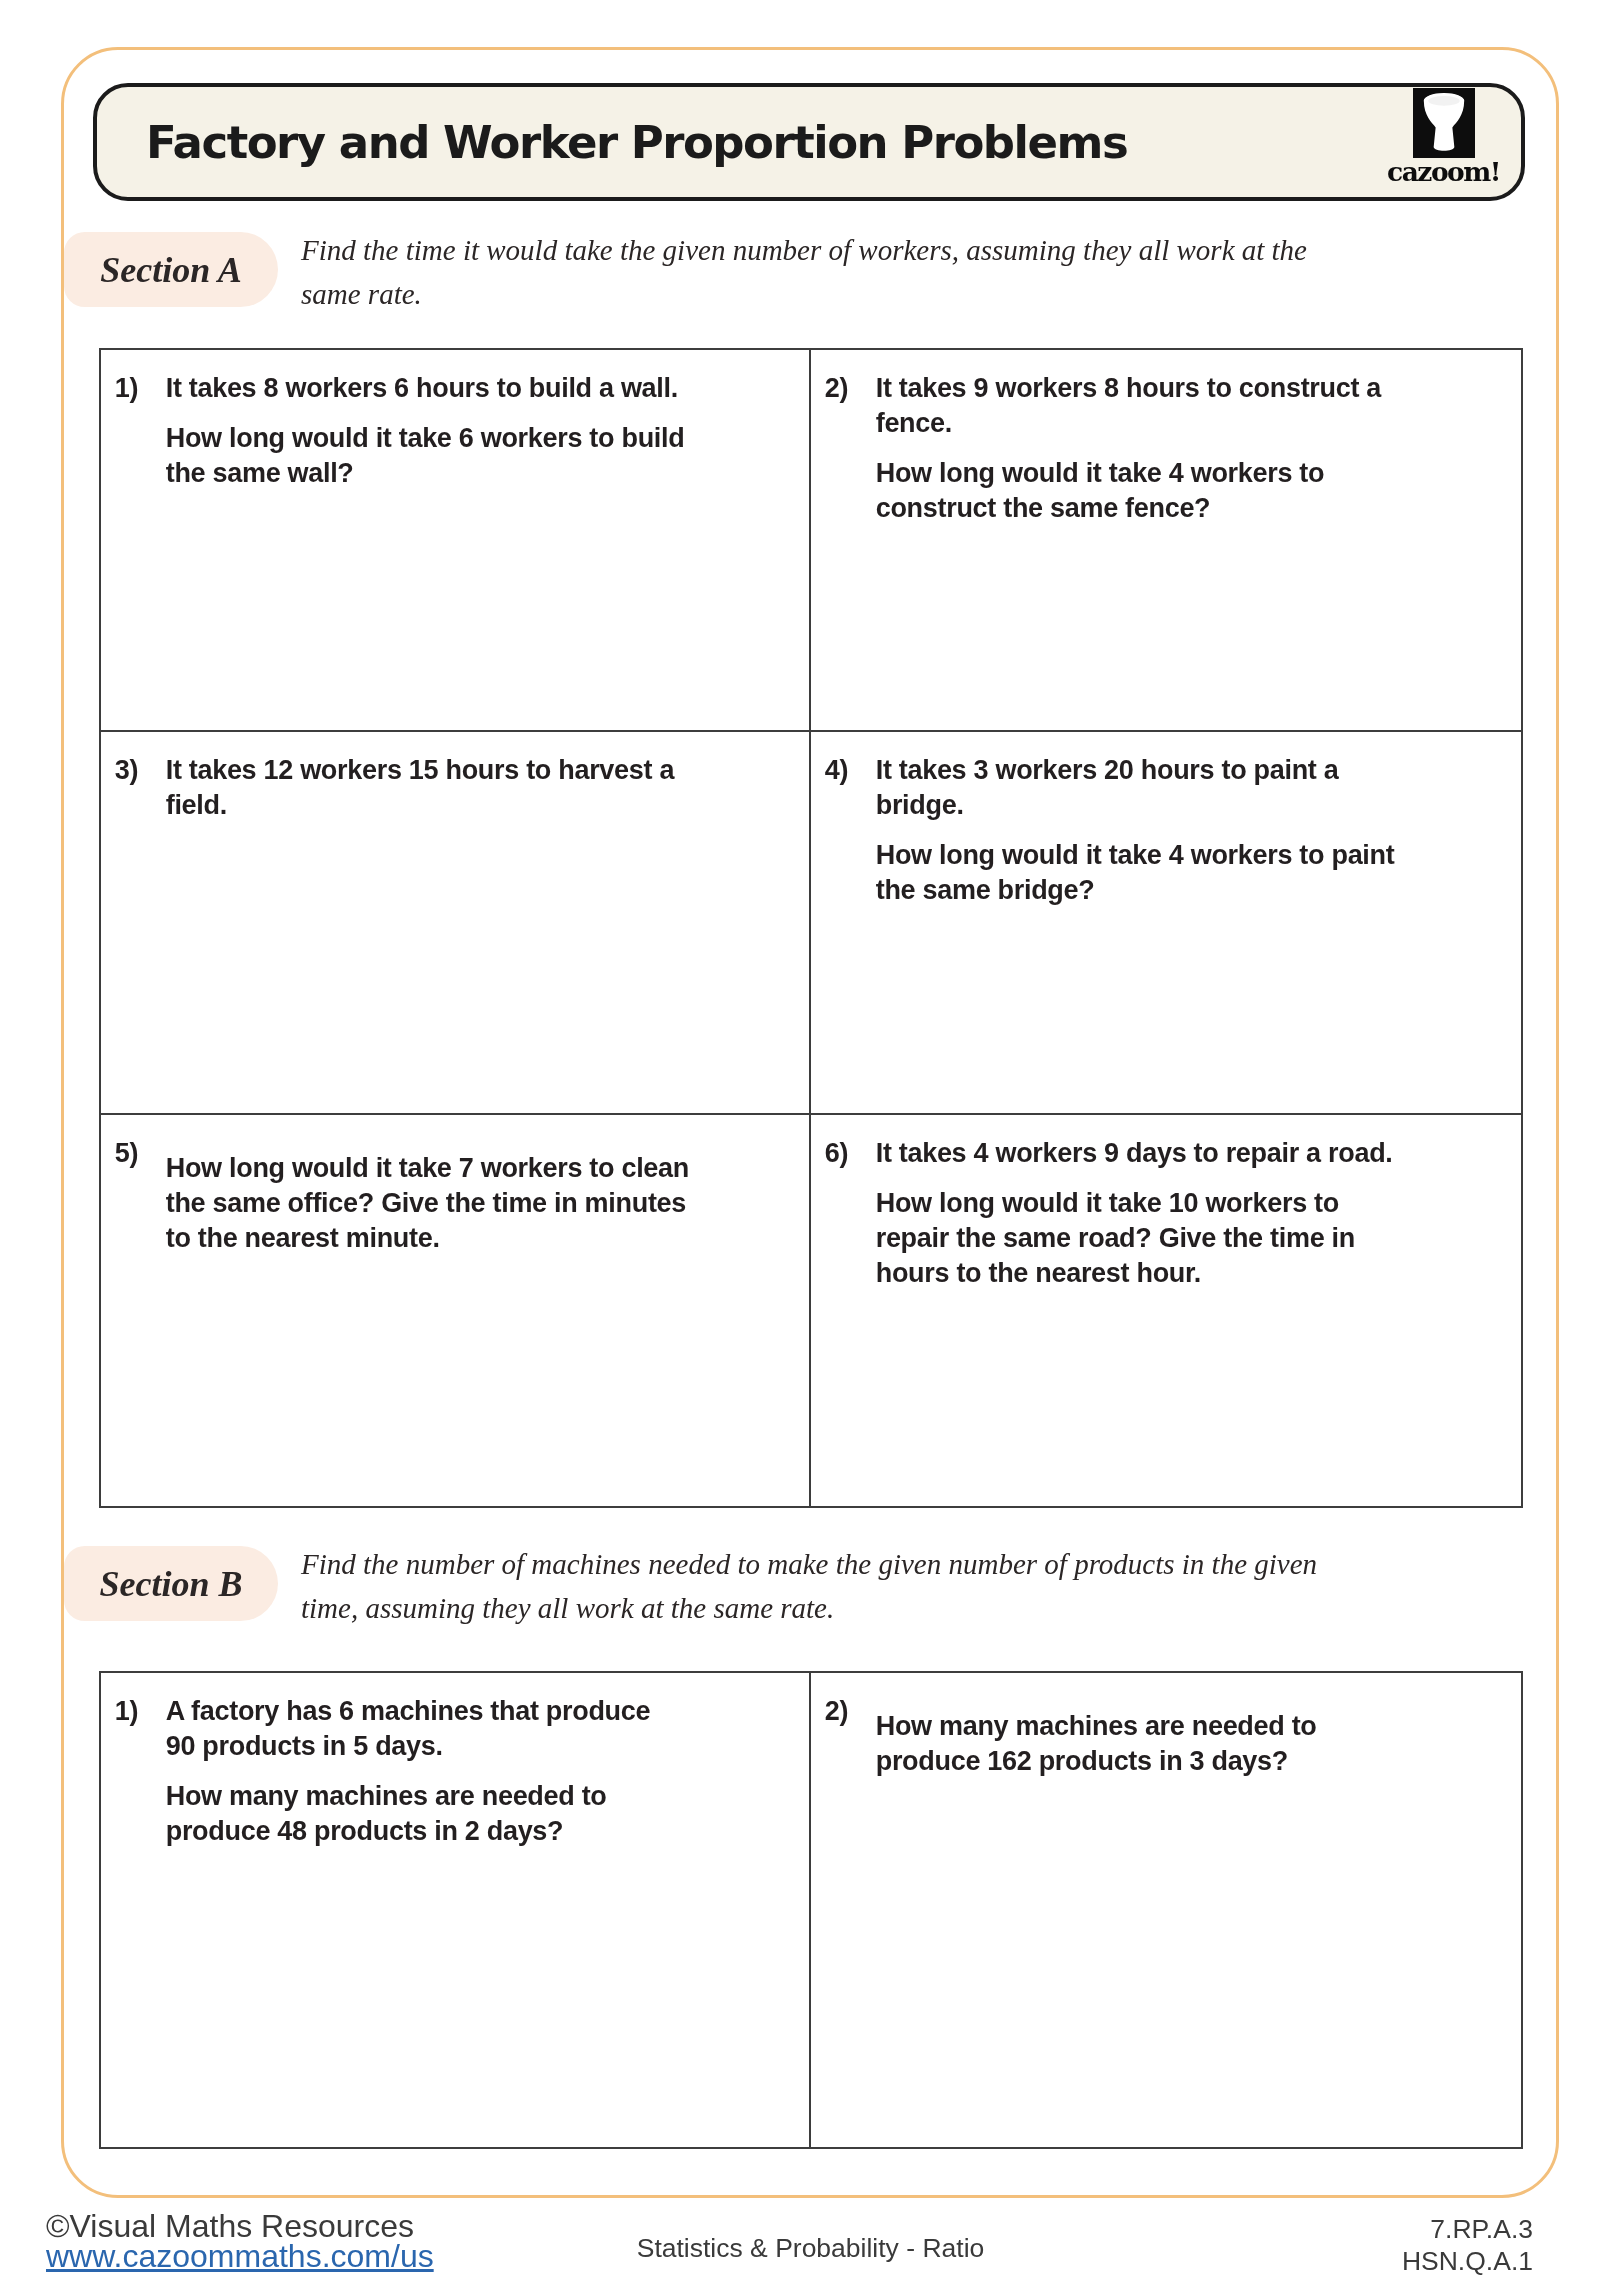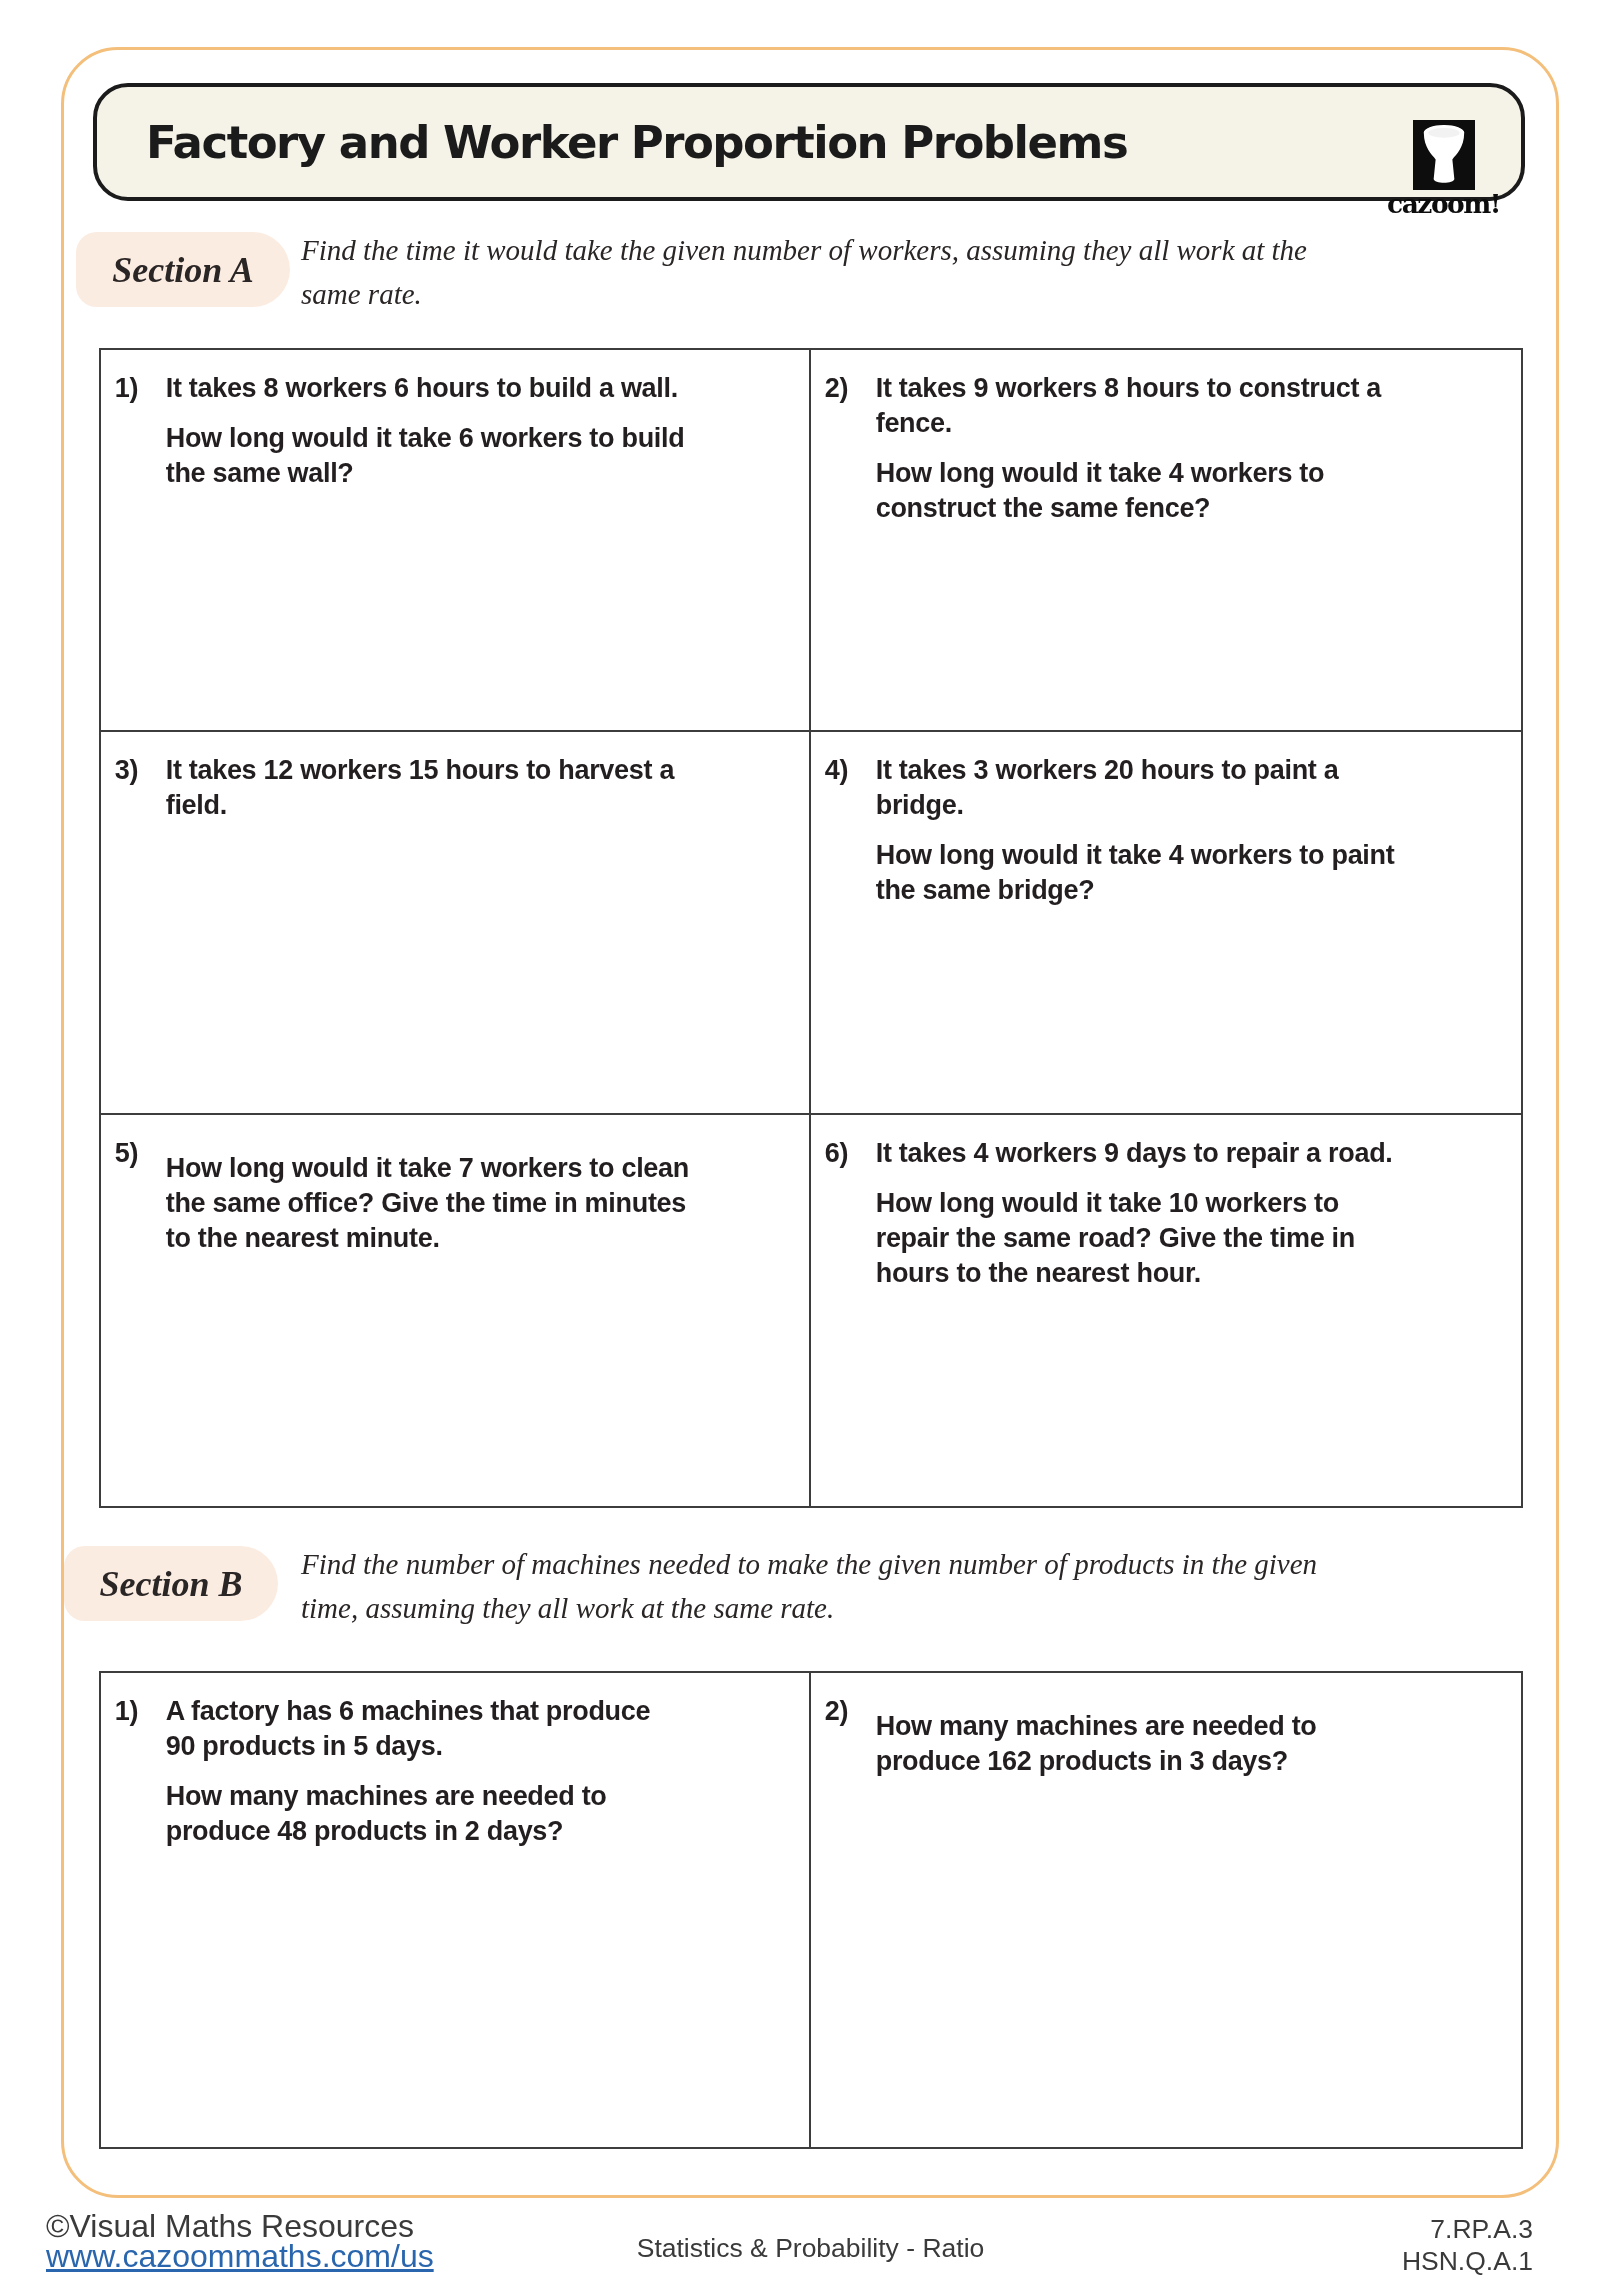--- a/index.html
+++ b/index.html
@@ -13,33 +13,33 @@
   }
   .title-box{
     position:absolute;left:93px;top:83px;width:1424px;height:110px;
     border:4.4px solid #1b1b1b;border-radius:35px;background:#F5F2E7;
   }
   .title-text{
     position:absolute;left:49px;top:0;height:110px;display:flex;align-items:center;
     font-family:"DejaVu Sans","Liberation Sans",sans-serif;font-weight:bold;
     font-size:45px;letter-spacing:-1.5px;color:#1b1b1b;white-space:nowrap;
   }
-  .logo{position:absolute;left:1380px;top:88px;width:127px;text-align:center;margin-top:32px;}
+  .logo{position:absolute;left:1380px;top:88px;width:127px;text-align:center;}
   .logo-square{width:62px;height:70px;background:#0d0d0d;margin:0 auto;display:block;}
   .logo-text{
     font-family:"DejaVu Serif","Liberation Serif",serif;font-weight:bold;
     font-size:26.5px;letter-spacing:-1.5px;color:#0d0d0d;margin-top:-2px;
   }
   .section-label{
     position:absolute;left:64px;width:214px;height:75px;background:#FBECE2;
     border-radius:21.6px 39px 39px 21.6px;display:flex;align-items:center;justify-content:center;
     font-family:"Liberation Serif",serif;font-style:italic;font-weight:bold;
     font-size:36px;color:#2b2626;
   }
-  .label-a{top:232px;margin-left:12px;}
+  .label-a{top:232px;}
   .label-b{top:1546px;}
   .instruction{
     position:absolute;left:301px;width:1220px;
     font-family:"Liberation Serif",serif;font-style:italic;
     font-size:29px;line-height:44px;color:#2b2626;white-space:pre-line;
   }
   .instr-a{top:228px;}
   .instr-b{top:1542px;}
   .ptable{
     position:absolute;left:99px;width:1420px;

